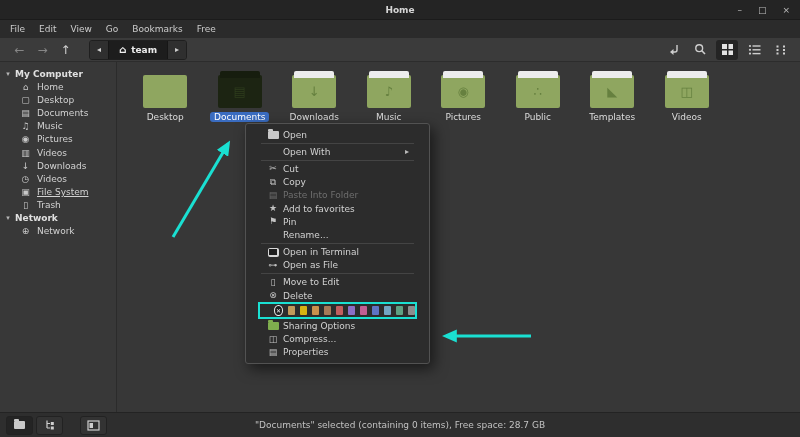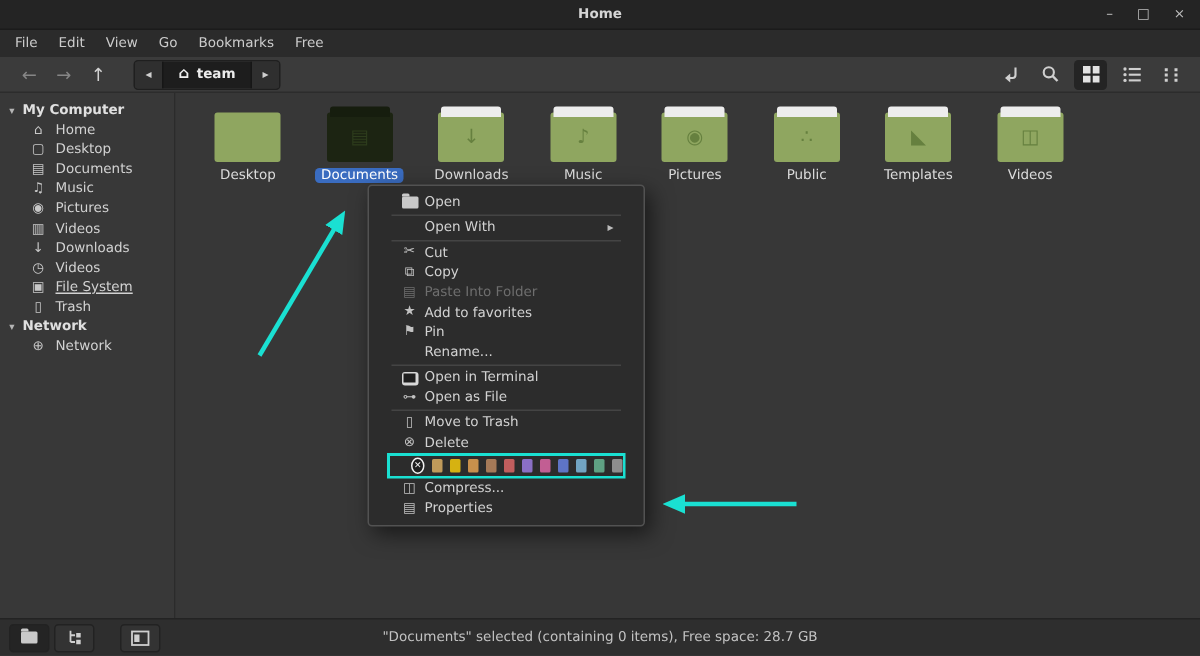--- a/index.html
+++ b/index.html
@@ -347,21 +347,21 @@
       <span class="cm-icon">
         <span>⊶</span>
       </span>
       <span class="cm-label">Open as File</span>
     </div>
     <div class="cm-sep"></div>
     <div class="cm-item">
       <span class="cm-icon">
         <span>▯</span>
       </span>
-      <span class="cm-label">Move to Trash</span>
+      <span class="cm-label">Move to Edit</span>
     </div>
     <div class="cm-item">
       <span class="cm-icon">
         <span>⊗</span>
       </span>
       <span class="cm-label">Delete</span>
     </div>
     <div class="cm-colors">
       <span class="clear-color">✕</span>
       <span class="swatch" style="background: rgb(192, 154, 90);"></span>
@@ -371,20 +371,26 @@
       <span class="swatch" style="background: rgb(194, 94, 94);"></span>
       <span class="swatch" style="background: rgb(138, 111, 197);"></span>
       <span class="swatch" style="background: rgb(194, 94, 147);"></span>
       <span class="swatch" style="background: rgb(94, 116, 198);"></span>
       <span class="swatch" style="background: rgb(114, 165, 195);"></span>
       <span class="swatch" style="background: rgb(95, 161, 131);"></span>
       <span class="swatch" style="background: rgb(141, 141, 141);"></span>
     </div>
     <div class="cm-item">
       <span class="cm-icon">
+        <span class="mini-folder green"></span>
+      </span>
+      <span class="cm-label">Sharing Options</span>
+    </div>
+    <div class="cm-item">
+      <span class="cm-icon">
         <span>◫</span>
       </span>
       <span class="cm-label">Compress...</span>
     </div>
     <div class="cm-item">
       <span class="cm-icon">
         <span>▤</span>
       </span>
       <span class="cm-label">Properties</span>
     </div>

